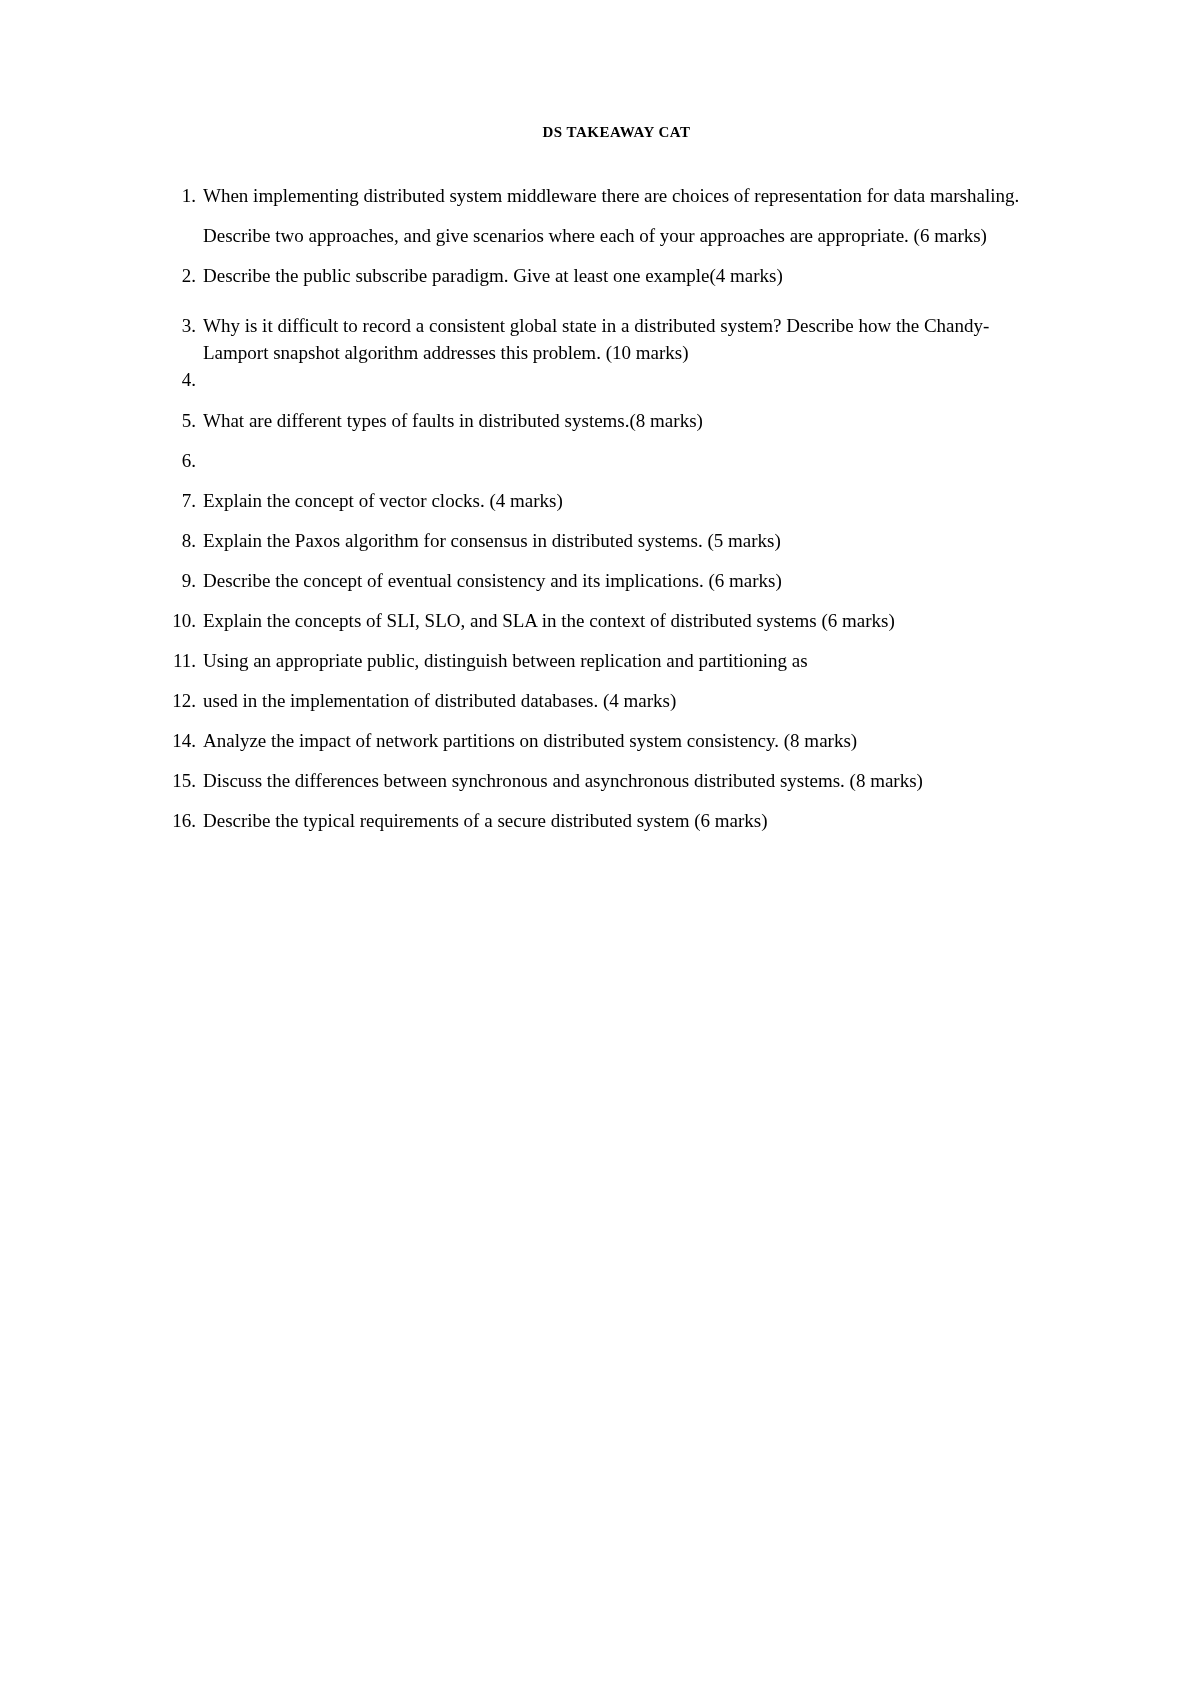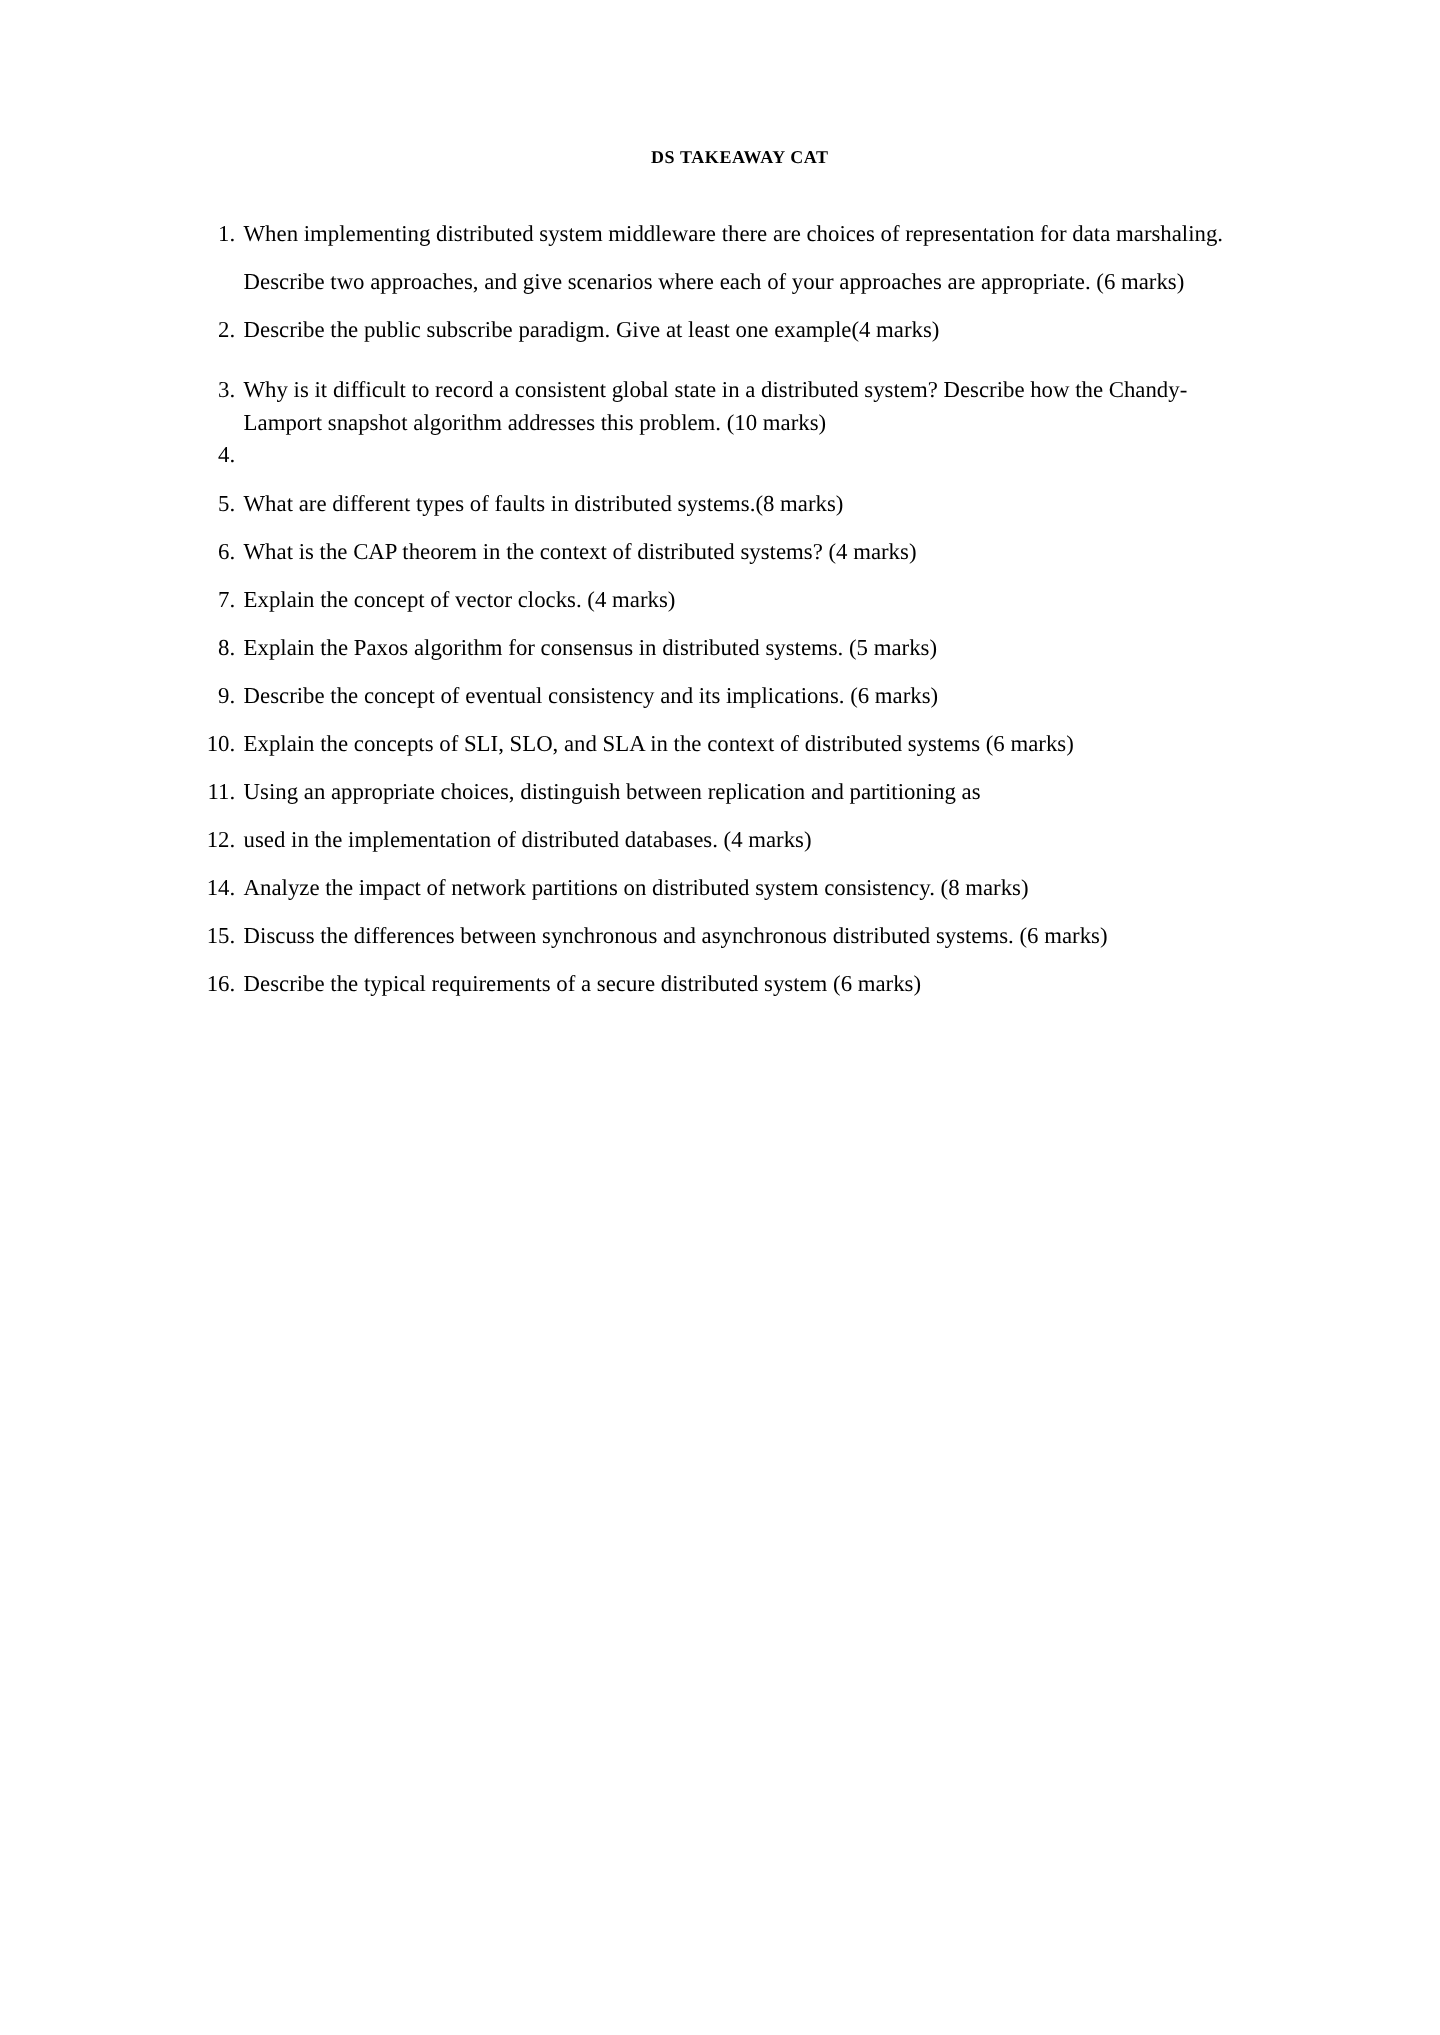--- a/index.html
+++ b/index.html
@@ -77,21 +77,20 @@
     <span class="q-num">4.</span>
   </div>
 
   <div class="q-item">
     <span class="q-num">5.</span>
     <span class="q-text">What are different types of faults in distributed systems.(8 marks)</span>
   </div>
 
   <div class="q-item">
     <span class="q-num">6.</span>
-    <span class="q-text">What is the CAP theorem in the context of distributed systems? (4 marks)</span>
   </div>
 
   <div class="q-item">
     <span class="q-num">7.</span>
     <span class="q-text">Explain the concept of vector clocks. (4 marks)</span>
   </div>
 
   <div class="q-item">
     <span class="q-num">8.</span>
     <span class="q-text">Explain the Paxos algorithm for consensus in distributed systems. (5 marks)</span>
@@ -102,37 +101,37 @@
     <span class="q-text">Describe the concept of eventual consistency and its implications. (6 marks)</span>
   </div>
 
   <div class="q-item">
     <span class="q-num">10.</span>
     <span class="q-text">Explain the concepts of SLI, SLO, and SLA in the context of distributed systems (6 marks)</span>
   </div>
 
   <div class="q-item">
     <span class="q-num">11.</span>
-    <span class="q-text">Using an appropriate choices, distinguish between replication and partitioning as</span>
+    <span class="q-text">Using an appropriate public, distinguish between replication and partitioning as</span>
   </div>
 
   <div class="q-item">
     <span class="q-num">12.</span>
     <span class="q-text">used in the implementation of distributed databases. (4 marks)</span>
   </div>
 
 
   <div class="q-item">
     <span class="q-num">14.</span>
     <span class="q-text">Analyze the impact of network partitions on distributed system consistency. (8 marks)</span>
   </div>
 
   <div class="q-item">
     <span class="q-num">15.</span>
-    <span class="q-text">Discuss the differences between synchronous and asynchronous distributed systems. (6 marks)</span>
+    <span class="q-text">Discuss the differences between synchronous and asynchronous distributed systems. (8 marks)</span>
   </div>
 
   <div class="q-item">
     <span class="q-num">16.</span>
     <span class="q-text">Describe the typical requirements of a secure distributed system (6 marks)</span>
   </div>
 </div>
 </div>
 
 </body></html>

